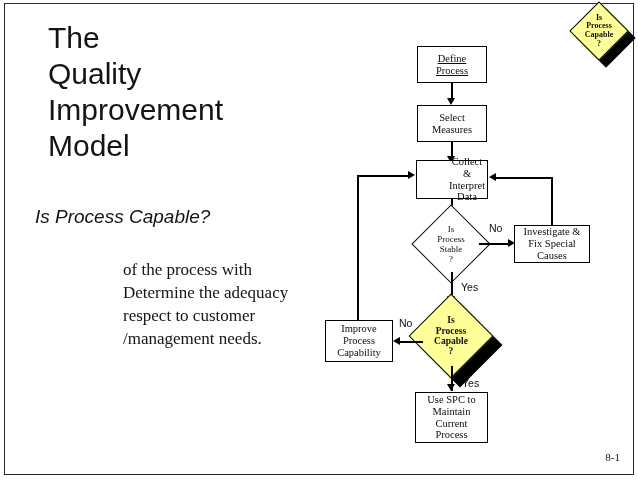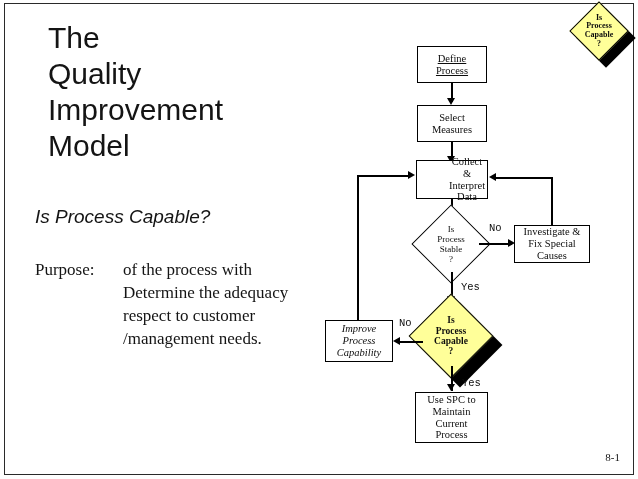--- a/index.html
+++ b/index.html
@@ -61,41 +61,40 @@
 
   
   .ln{position:absolute;background:#000;}
   .lnh{height:1.6px;}
   .lnv{width:1.6px;}
   .arr{position:absolute;width:0;height:0;}
   .arr-d{border-left:4.5px solid transparent;border-right:4.5px solid transparent;border-top:7px solid #000;}
   .arr-r{border-top:4.5px solid transparent;border-bottom:4.5px solid transparent;border-left:7px solid #000;}
   .arr-l{border-top:4.5px solid transparent;border-bottom:4.5px solid transparent;border-right:7px solid #000;}
   .edge-label{
-    position:absolute;font-family:Liberation Mono, monospace;font-size:10.5px;color:#0d0d0d;white-space:nowrap;
+    position:absolute;font-family:Liberation Sans, sans-serif;font-size:10.5px;color:#0d0d0d;white-space:nowrap;
   }
 </style>
 </head>
 <body>
 
 <div id="slide">
 
   <div id="slide-border"></div>
 
   <div id="title">
     <div>The</div>
     <div>Quality</div>
     <div>Improvement</div>
     <div>Model</div>
   </div>
 
   <div id="subtitle">Is Process Capable?</div>
 
   <div id="purpose">
-    <span class="plabel">Purpose:</span>
     <span class="ptext">
       <span style="display:block">of the process with</span>
       <span style="display:block">Determine the adequacy</span>
       <span style="display:block">respect to customer</span>
       <span style="display:block">/management needs.</span>
     </span>
   </div>
 
   <div id="page-num">8-1</div>
 
@@ -185,21 +184,21 @@
         <div>Capable</div>
         <div>?</div>
       </div>
     </div>
   </div>
 
   <div class="ln lnh" style="left:400px;top:341px;width:23px;"></div>
   <div class="arr arr-l" style="left:393px;top:337px;"></div>
   <div class="edge-label" style="left:399px;top:317px;">No</div>
 
-  <div class="node proc" style="left:325px;top:320px;width:68px;height:42px;font-style:italic;">
+  <div class="node proc" style="left:325px;top:320px;width:68px;height:42px;">
     <div>
       <div>Improve</div>
       <div>Process</div>
       <div>Capability</div>
     </div>
   </div>
 
   <div class="ln lnv" style="left:357px;top:175px;height:146px;"></div>
   <div class="ln lnh" style="left:357px;top:175px;width:53px;"></div>
   <div class="arr arr-r" style="left:408px;top:171px;"></div>

